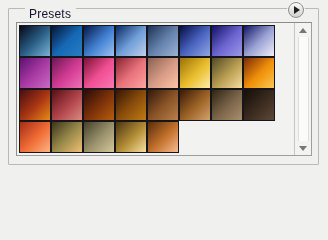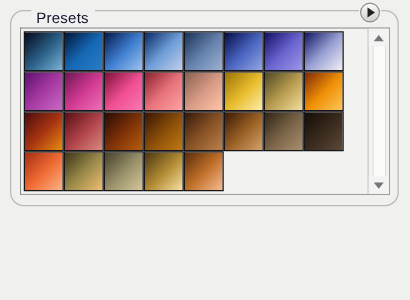--- a/index.html
+++ b/index.html
@@ -18,21 +18,21 @@
   }
 
   
   .groupbox {
     position: absolute;
     left: 8px;
     top: 8px;
     width: 311px;
     height: 157px;
     border: 1px solid #b9b9b5;
-    border-radius: 11px;
+    border-radius: 1px;
     box-sizing: border-box;
     background: transparent;
   }
   .groupbox-legend {
     position: absolute;
     left: 16px;
     top: -1px;
     background: #f0f0ef;
     padding: 0 5px 0 4px;
     font-size: 12px;

